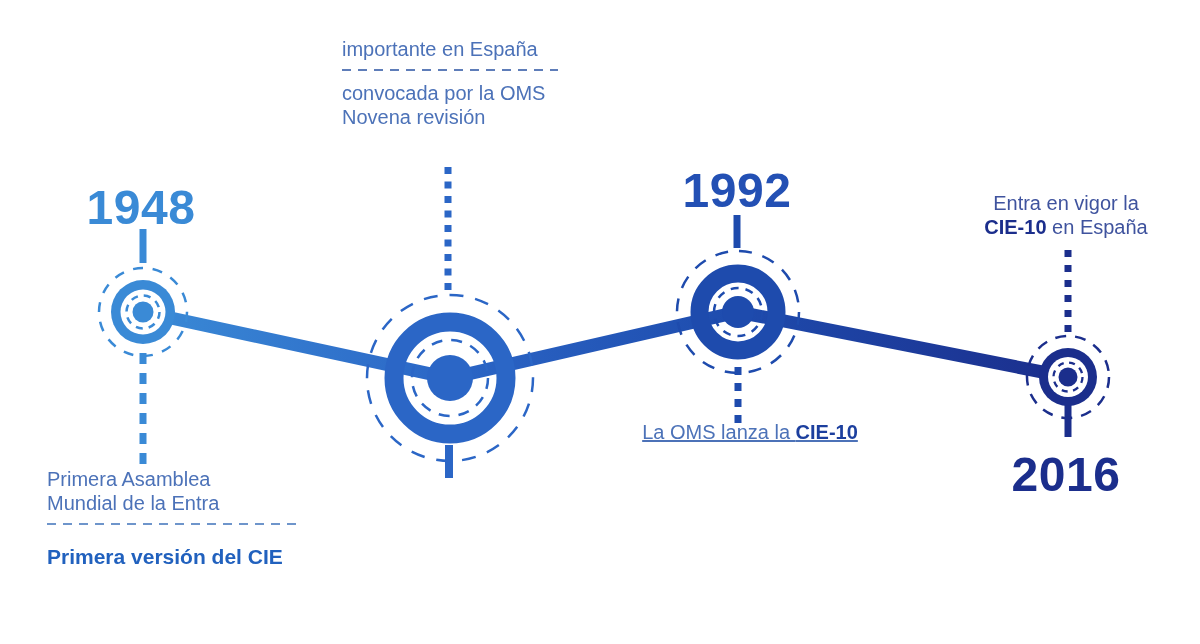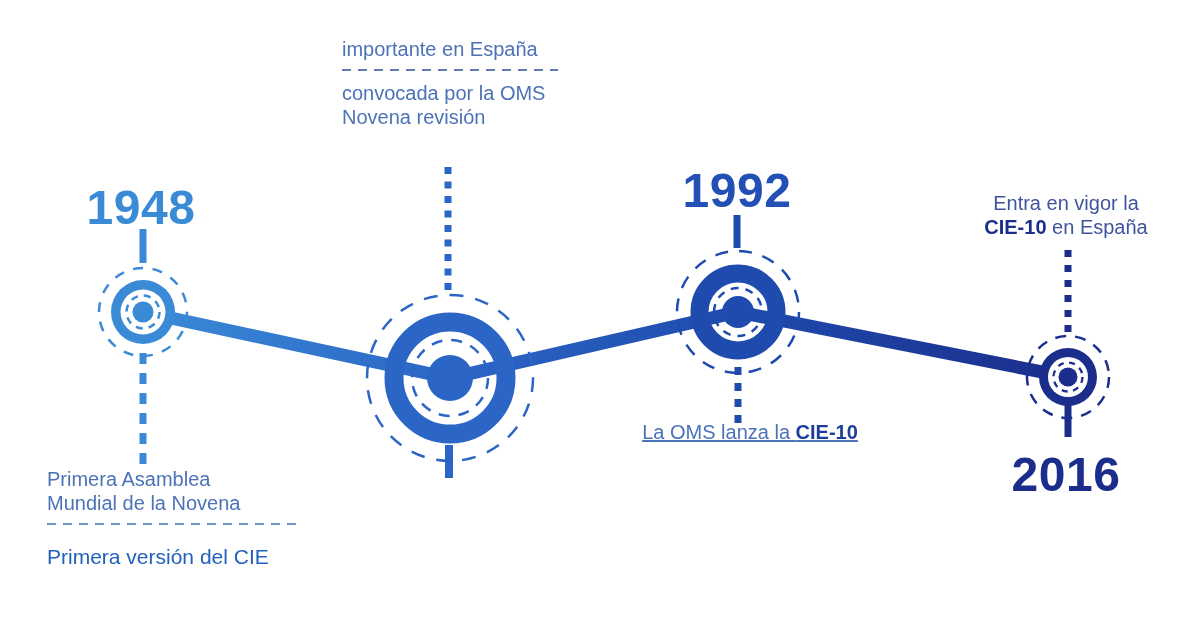--- a/index.html
+++ b/index.html
@@ -55,21 +55,21 @@
   .b2016 { left: 1066px; top: 191px; transform: translateX(-50%); text-align: center;
            white-space: nowrap; color: var(--mutedDark, #3F539E); }
 
   .divider { height: 2px; margin: 8px 0 10px 0; }
   .b1975 .divider { width: 216px;
     background: repeating-linear-gradient(90deg, var(--div1975, #5E7DB9) 0 9px, transparent 9px 16px); }
   .b1948 .divider { width: 250px;
     background: repeating-linear-gradient(90deg, var(--div1948, #6E95CB) 0 9px, transparent 9px 16px); }
 
   .bold-cie9    { font-weight: 700; color: var(--boldCie9, #1D50B2); }
-  .bold-primera { font-weight: 400; font-size: 21px; color: var(--boldPrimera, #2161BE); margin-top: 20px; }
+  .bold-primera { font-weight: 700; font-size: 21px; color: var(--boldPrimera, #2161BE); margin-top: 20px; }
   .bold-cie10a  { font-weight: 700; color: var(--boldCie10a, #1C3F9E); }
   .bold-cie10b  { font-weight: 700; color: var(--boldCie10b, #1B2E8C); }
 </style>
 </head>
 <body>
 
 <div class="stage">
 
   <svg width="1200" height="644" viewBox="0 0 1200 644">
     <defs>
@@ -128,21 +128,21 @@
 
   <div class="tblock b1975">
     <div>importante en España</div>
     <div class="divider"></div>
     <div>convocada por la OMS</div>
     <div>Novena revisión</div>
   </div>
 
   <div class="tblock b1948">
     <div>Primera Asamblea</div>
-    <div>Mundial de la Novena</div>
+    <div>Mundial de la Entra</div>
     <div class="divider"></div>
     <div class="bold-primera">Primera versión del CIE</div>
   </div>
 
   <div class="tblock b1992">
     <span>La OMS lanza la </span><span class="bold-cie10a">CIE-10</span>
   </div>
 
   <div class="tblock b2016">
     <div>Entra en vigor la</div>

